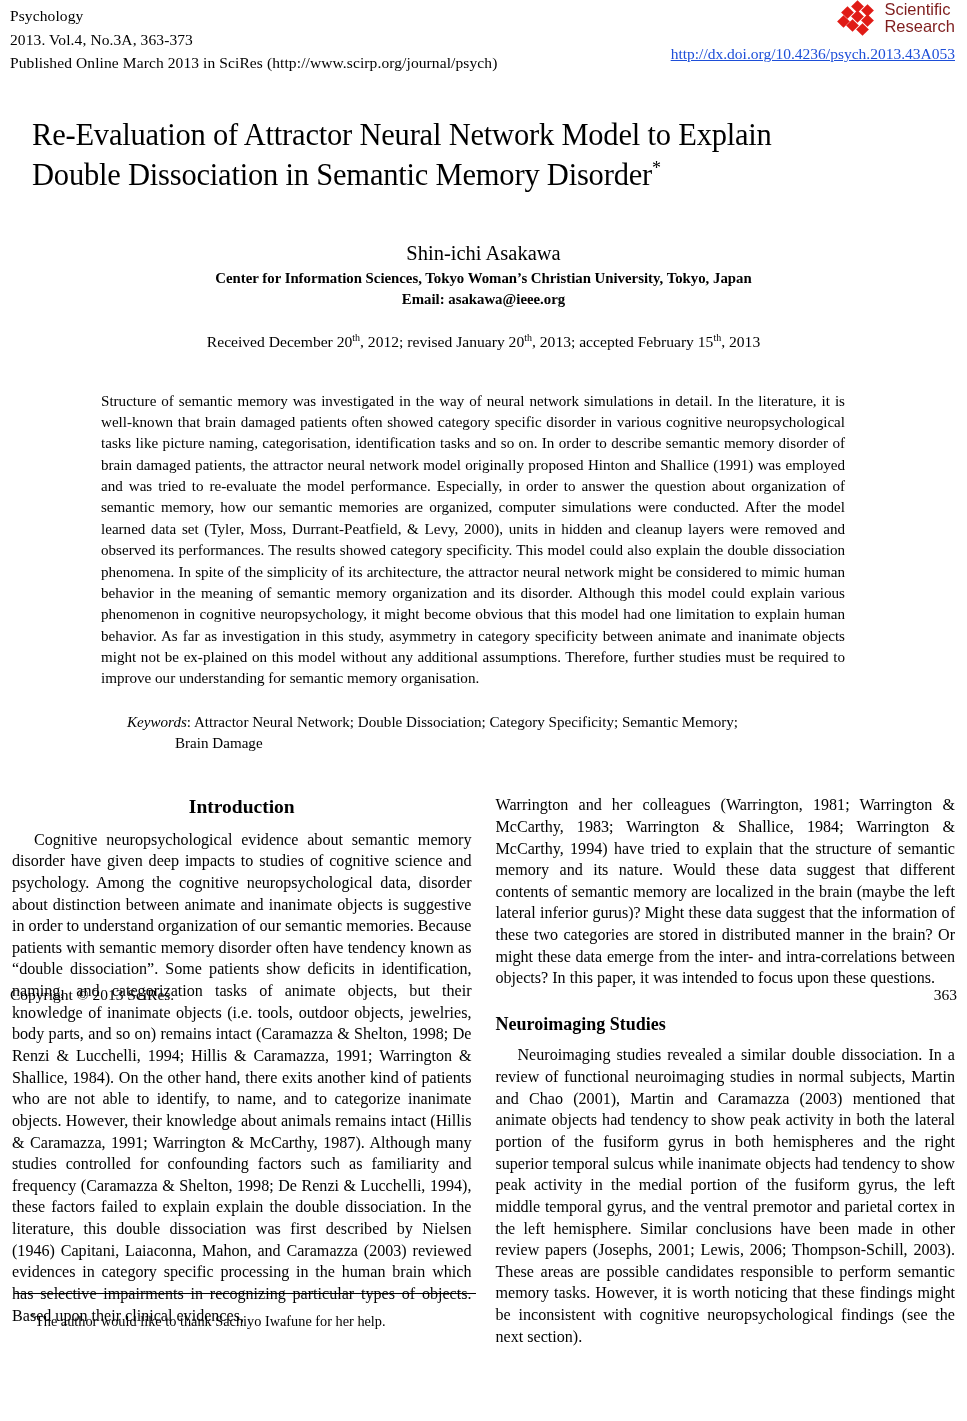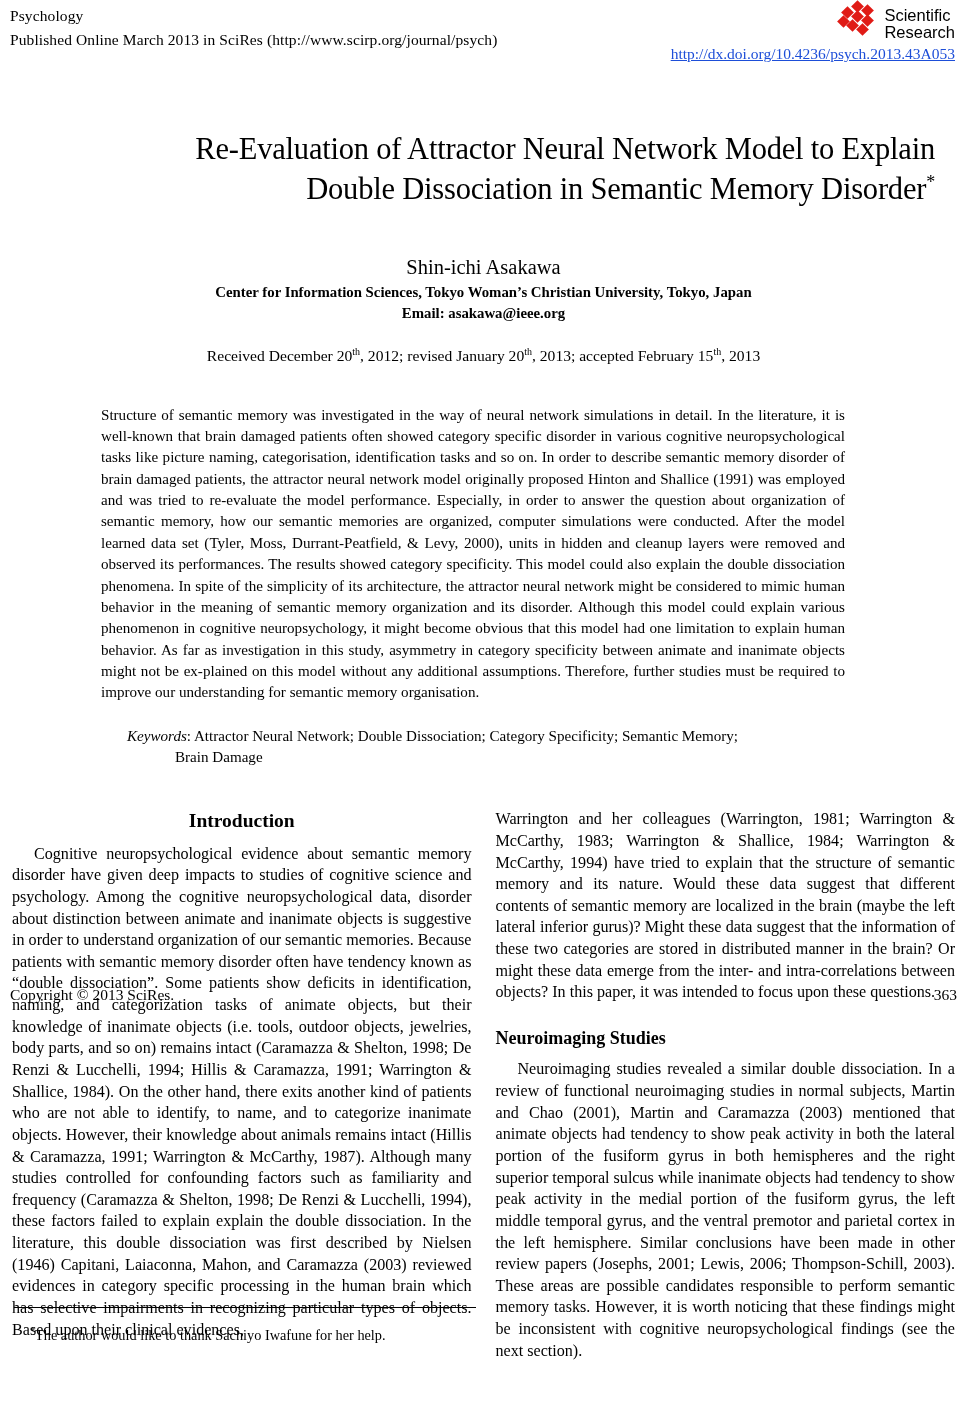--- a/index.html
+++ b/index.html
@@ -57,40 +57,40 @@
     width: 9px;
     height: 9px;
     background: #e01b16;
     transform: rotate(45deg);
   }
   .logo-words {
     font-family: "Liberation Sans", "DejaVu Sans", sans-serif;
     font-size: 16.5px;
     line-height: 1.04;
     font-weight: 400;
-    color: #000000;
-    padding-top: 7px;
+    color: #7f1d1d;
+    padding-top: 1px;
   }
   .logo-words span { display: block; }
 
   .doi-line {
     position: absolute;
     right: 2px;
     top: 45px;
     font-size: 15.5px;
   }
   .doi-link {
     color: #1d4ed8;
     text-decoration: underline;
   }
 
   
   .title-block {
-    margin-top: 48px;
-    text-align: right;
+    margin-top: 34px;
+    text-align: left;
     padding: 0 22px;
   }
   .paper-title {
     font-size: 30.5px;
     line-height: 1.30;
     font-weight: 400;
     margin: 0;
     letter-spacing: -0.2px;
   }
   .paper-title .fn-star {
@@ -213,20 +213,21 @@
   }
 </style>
 </head>
 <body>
 
 <div class="page">
 
   <div class="masthead">
     <div class="masthead-left">
       <span class="journal-name">Psychology</span>
+      <span class="issue-line">2013. Vol.4, No.3A, 363-373</span>
       <span class="published-line">Published Online March 2013 in SciRes (http://www.scirp.org/journal/psych)</span>
     </div>
 
     <div class="logo-block">
       <div class="logo-diamonds">
         <span style="left:14px; top:0px;"></span>
         <span style="left:24px; top:4px;"></span>
         <span style="left:4px;  top:6px;"></span>
         <span style="left:14px; top:10px;"></span>
         <span style="left:24px; top:14px;"></span>

